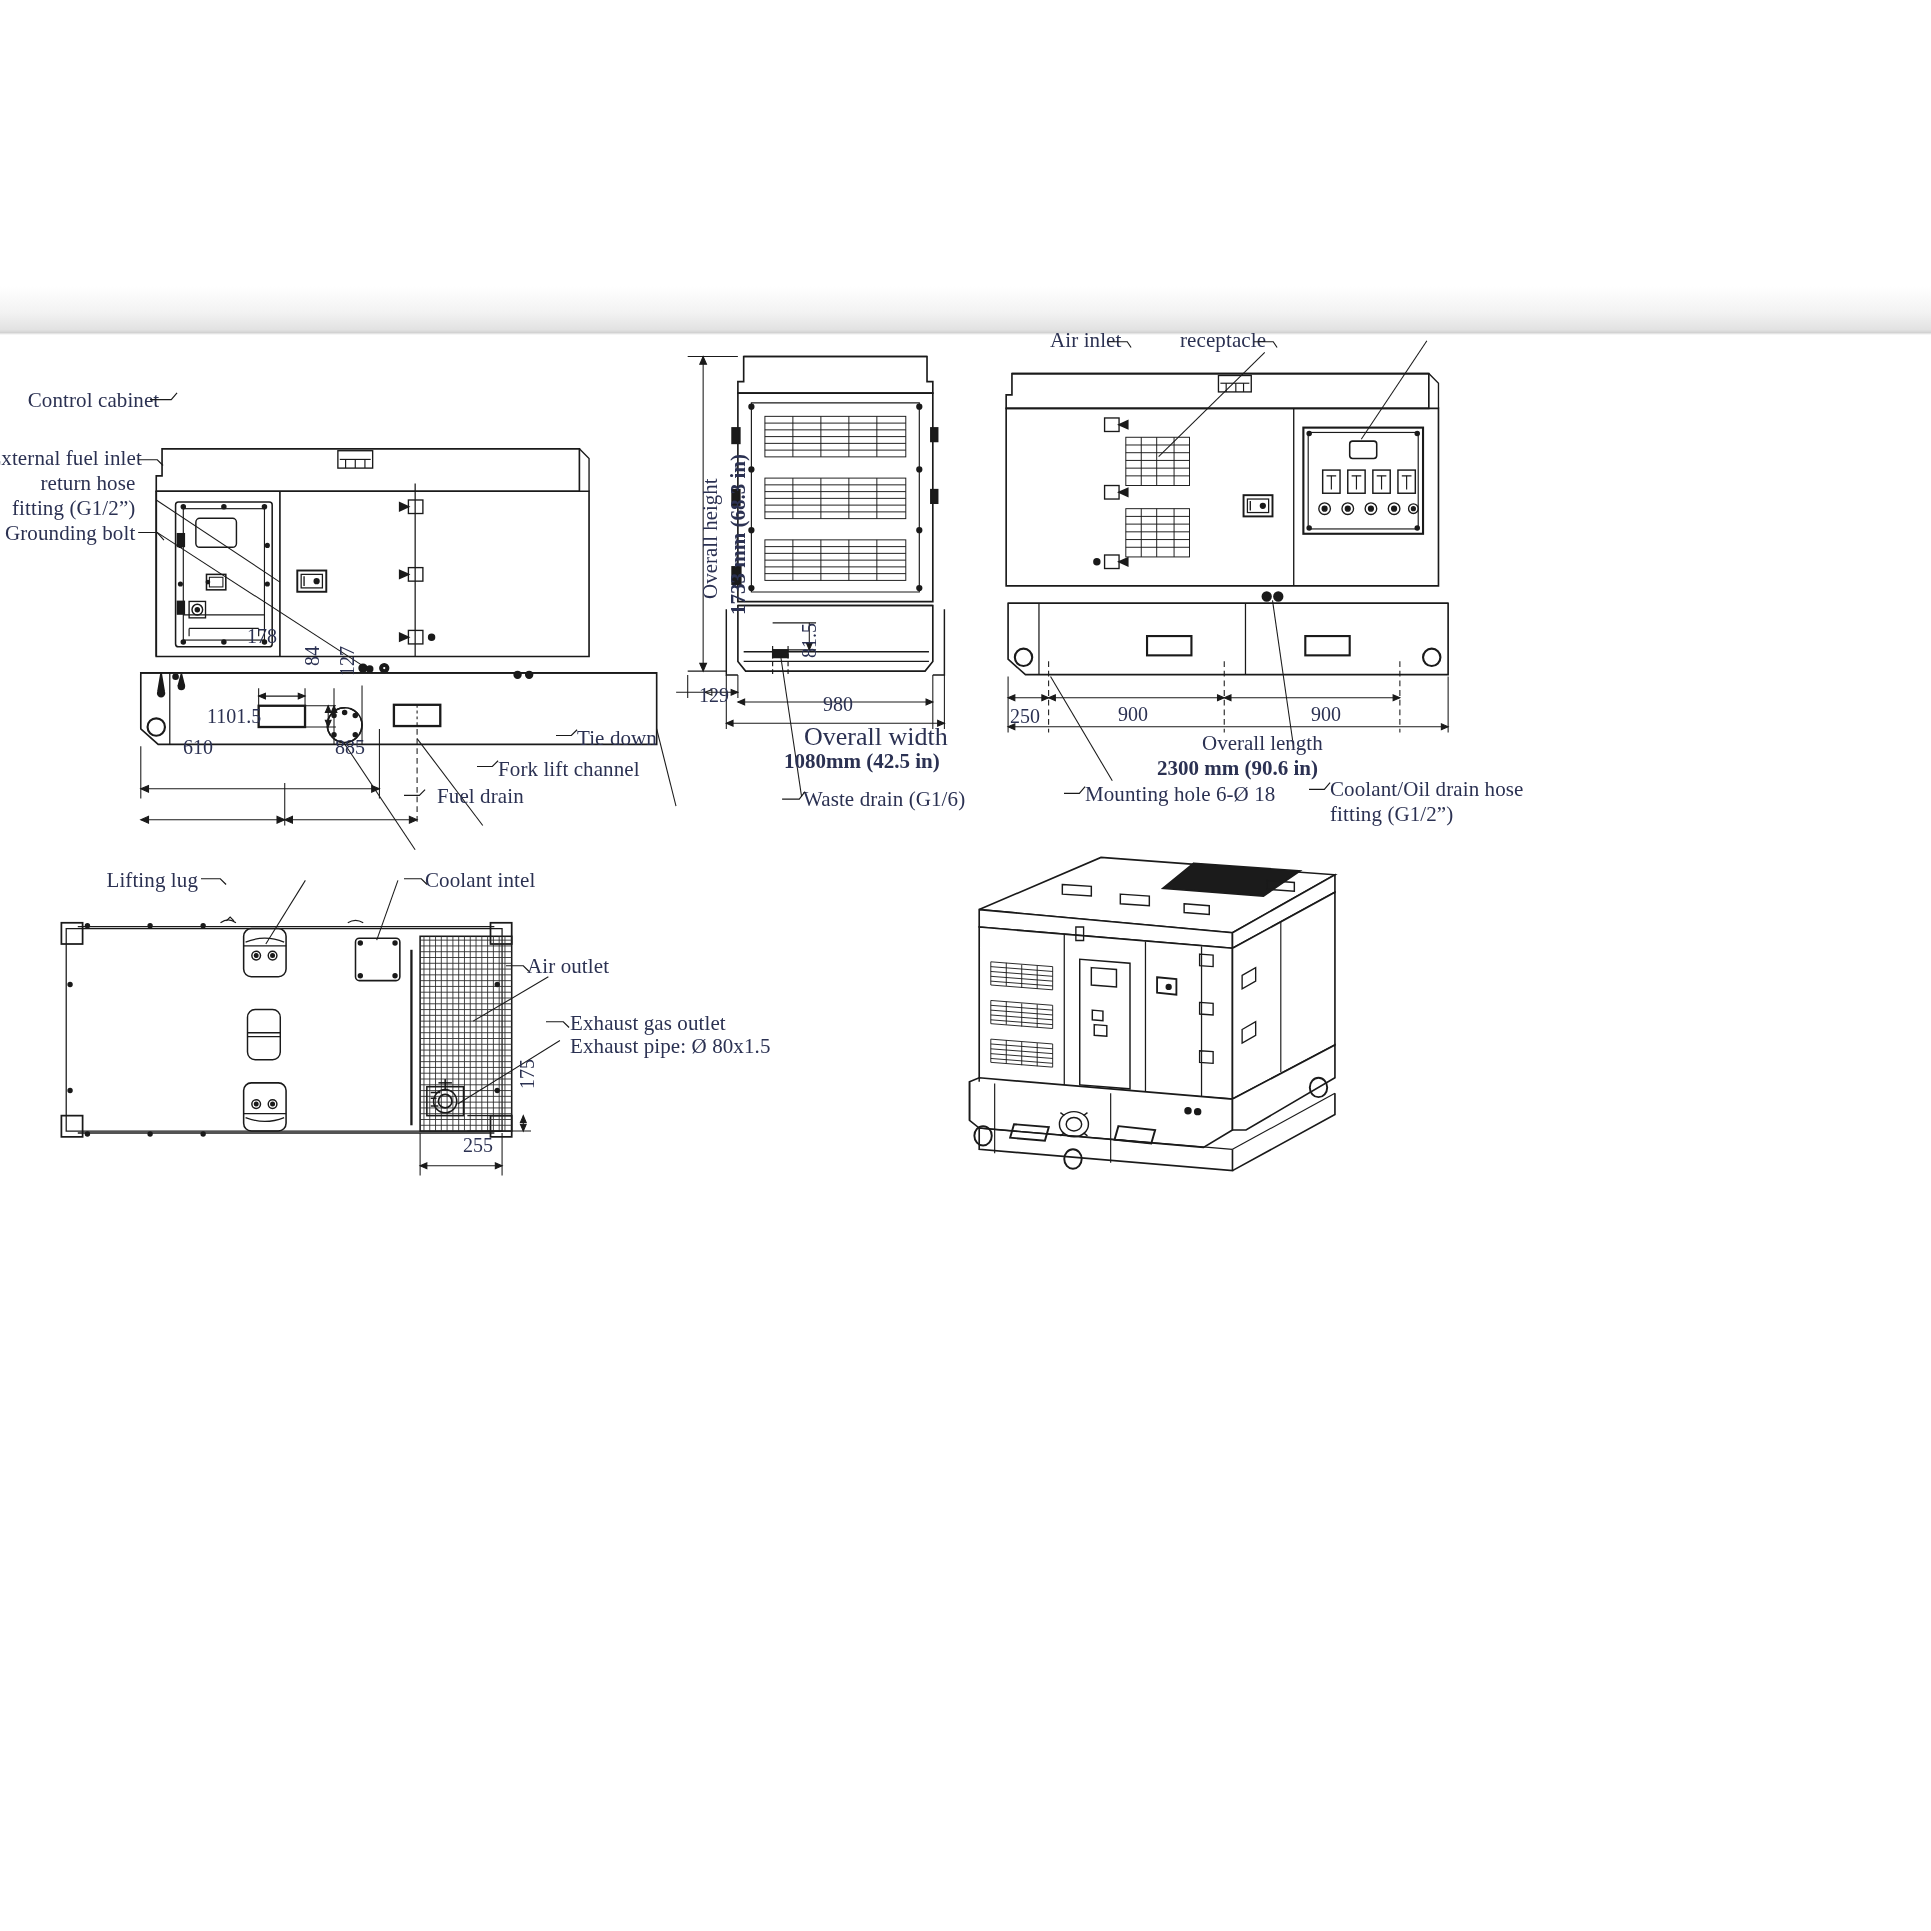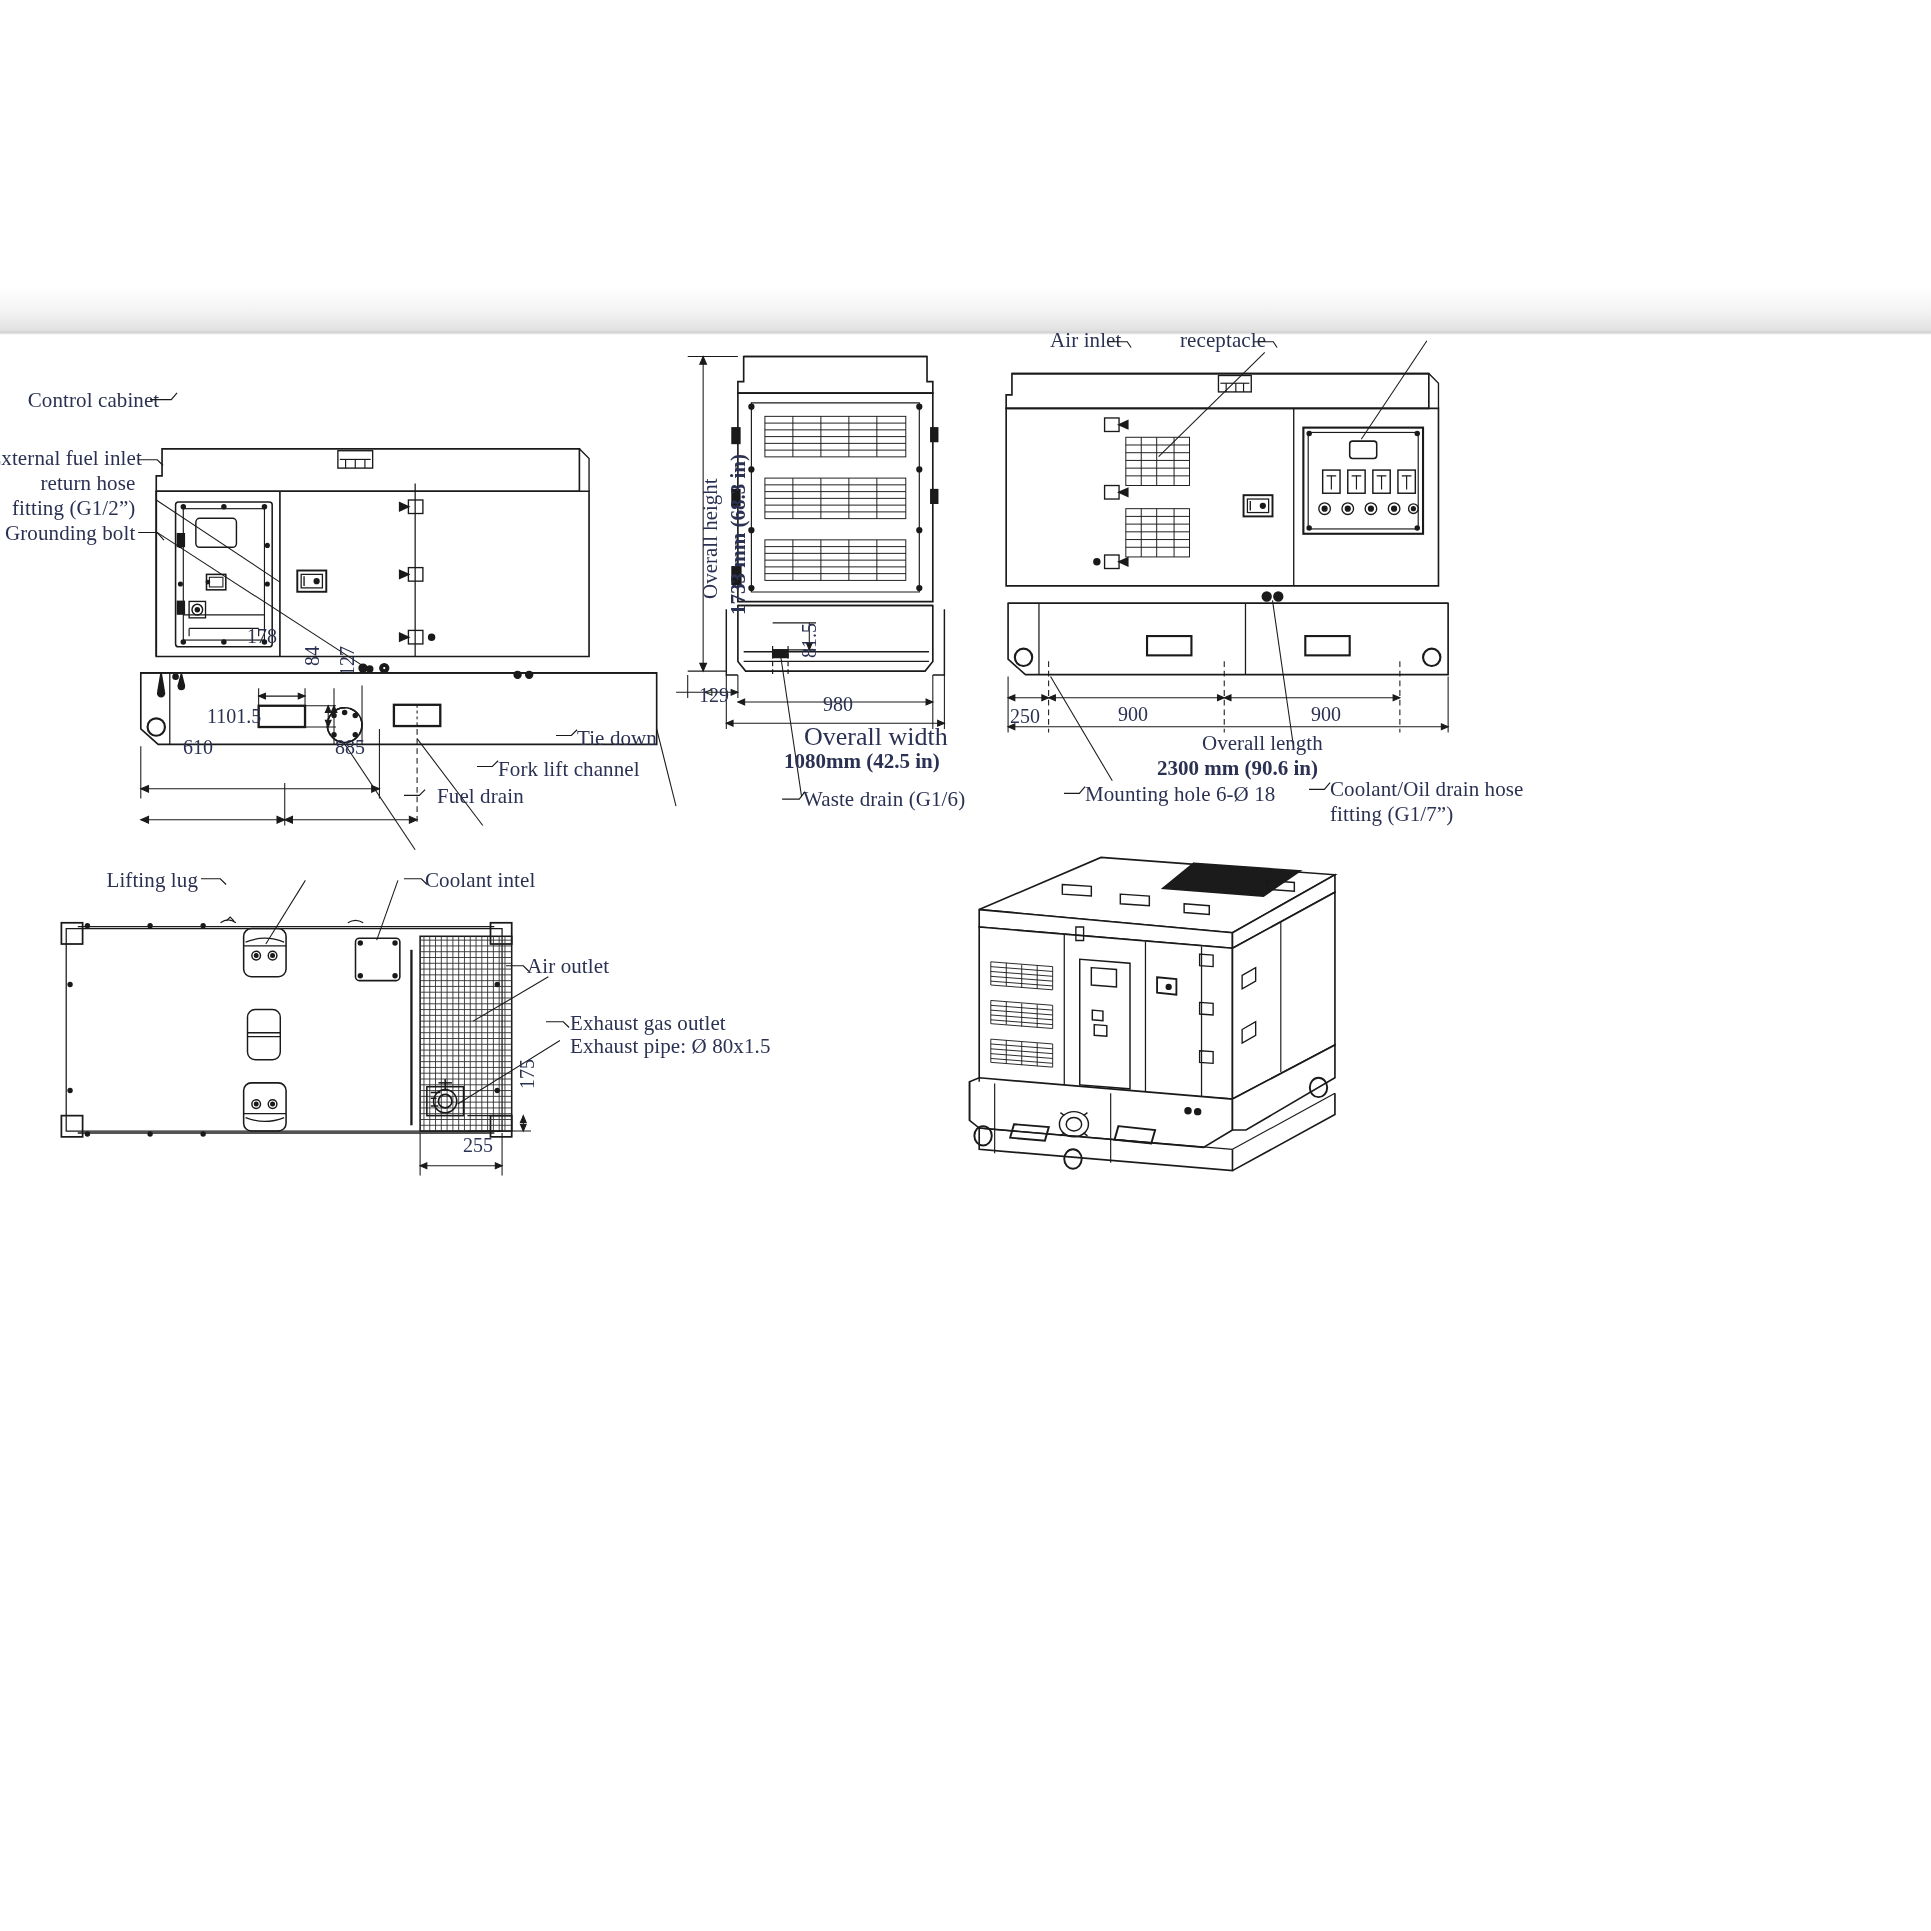--- a/index.html
+++ b/index.html
@@ -487,21 +487,21 @@
 <div class="dim" style="left:1311px;top:703px;">900</div>
 <div class="dim" style="left:1170px;top:731px;font-size:21px;margin-left:32px;">Overall length</div>
 <div class="dim b" style="left:1157px;top:756px;">2300 mm (90.6 in)</div>
 
 <div class="lbl" style="left:1085px;top:782px;">Mounting hole 6-Ø 18</div>
 <svg style="position:absolute;left:1064px;top:778px;" width="23" height="19.3" viewBox="0 0 24 20">
     <path d="M0 16 L16 16 L22 9" class="strk" stroke-width="1.2"></path>
   </svg>
 
 <div class="lbl" style="left:1330px;top:777px;">Coolant/Oil drain hose
-fitting (G1/7”)</div>
+fitting (G1/2”)</div>
 <svg style="position:absolute;left:1309px;top:774px;" width="23" height="19.3" viewBox="0 0 24 20">
     <path d="M0 16 L16 16 L22 9" class="strk" stroke-width="1.2"></path>
   </svg>
 
 <div class="view" id="v-top" style="left:58px;top:917px;">
   <svg width="541" height="270" viewBox="0 0 560 280">
     <g class="strk" stroke-width="1.6">
 
       <path d="M8 12 L8 222 L460 222 L460 12 Z" stroke-width="1.3"></path>
 

